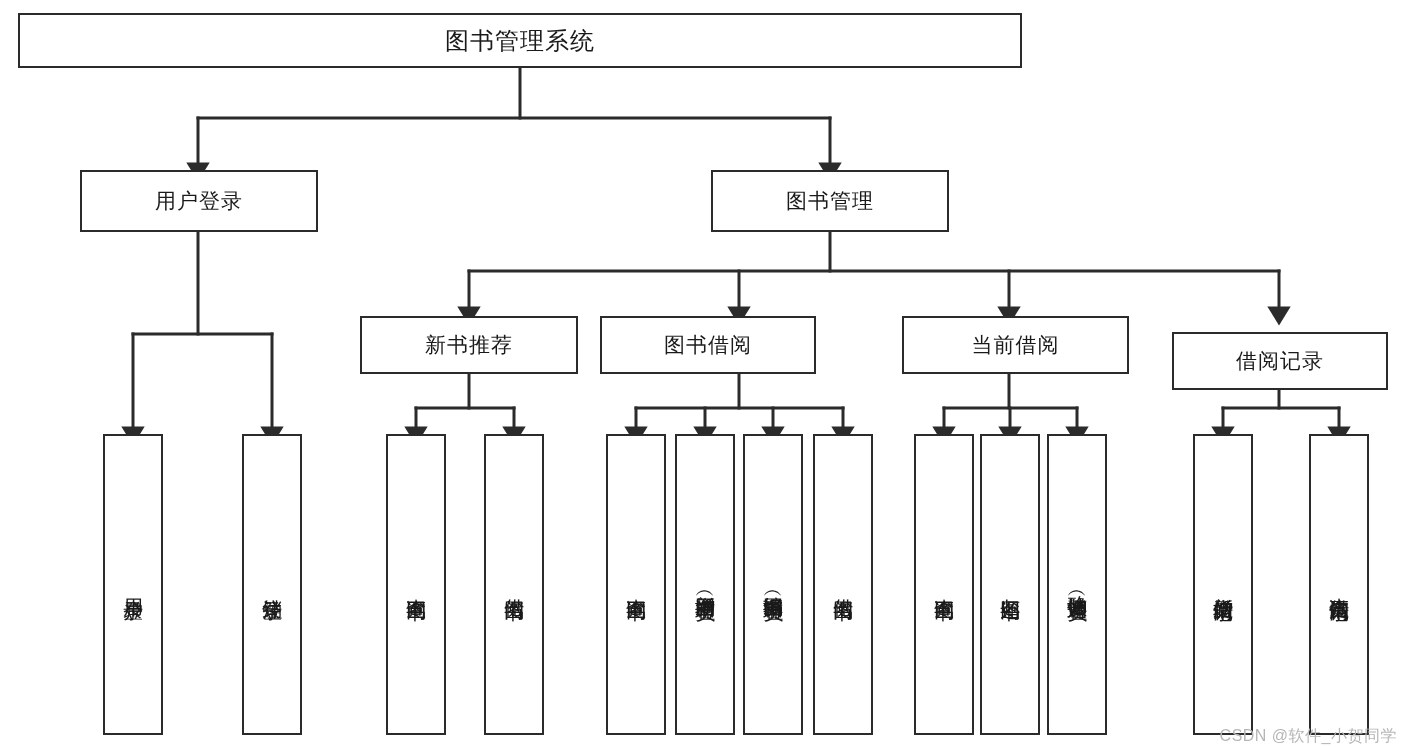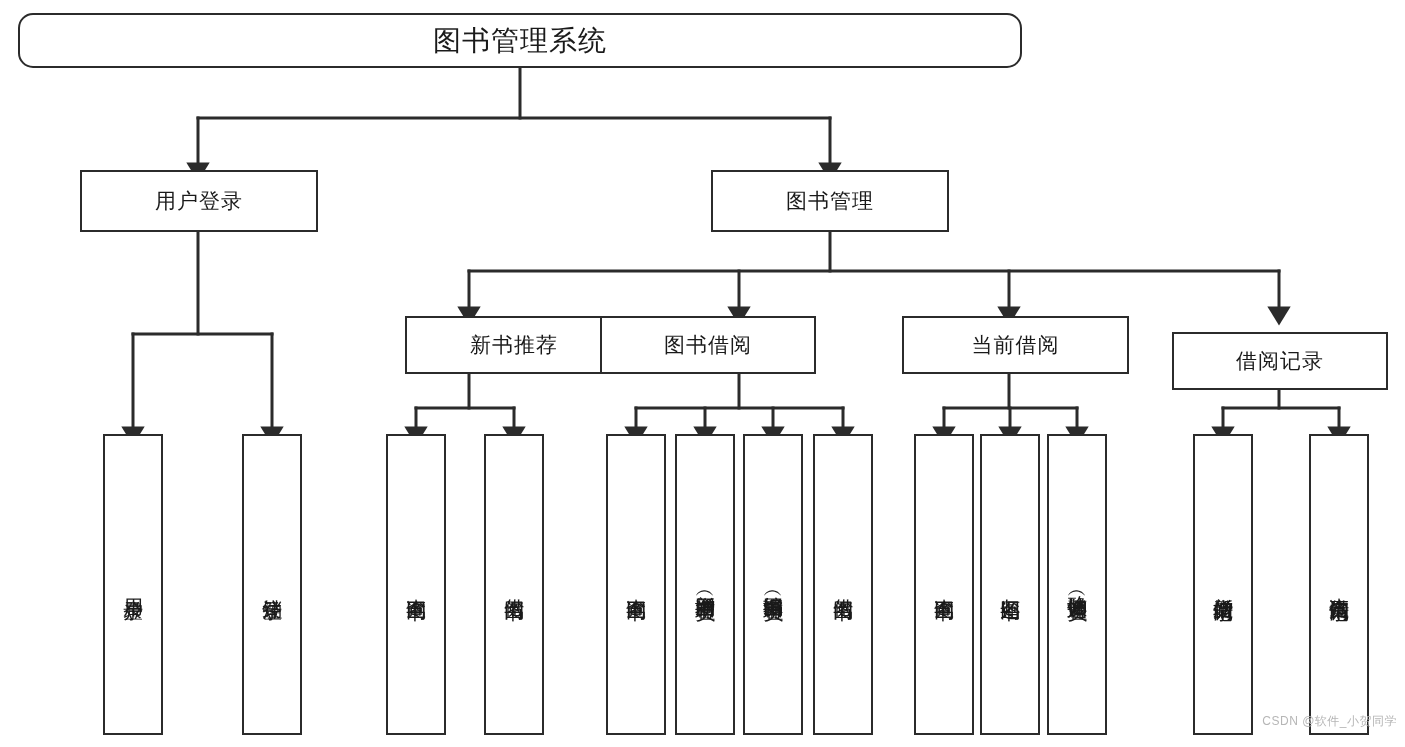--- a/index.html
+++ b/index.html
@@ -31,23 +31,22 @@
     box-sizing: border-box;
     background: #ffffff;
     border: 2px solid #2b2b2b;
     display: flex;
     align-items: center;
     justify-content: center;
     color: #1a1a1a;
     z-index: 2;
   }
   .node-root {
-    font-size: 28px;
+    font-size: 24px;
     letter-spacing: 1px;
-    border-radius: 15px;
   }
   .node-branch {
     font-size: 21px;
     letter-spacing: 1px;
   }
   .node-leaf {
     font-size: 20px;
     letter-spacing: 1px;
     writing-mode: vertical-rl;
     text-orientation: upright;
@@ -57,22 +56,22 @@
   }
   .node-leaf .leaf-text {
     writing-mode: vertical-rl;
     text-orientation: upright;
     display: block;
     max-height: 100%;
   }
   .watermark {
     position: absolute;
     right: 8px;
-    bottom: 17px;
-    font-size: 12px;
+    bottom: 0;
+    font-size: 16px;
     color: #b6b6b6;
     white-space: nowrap;
     z-index: 3;
     letter-spacing: 0.5px;
   }
 </style>
 </head>
 <body>
 
 <div id="diagram-root">
@@ -131,21 +130,21 @@
     <span>图书管理系统</span>
   </div>
 
   <div class="node node-branch" style="left:80px; top:170px; width:238px; height:62px;">
     <span>用户登录</span>
   </div>
   <div class="node node-branch" style="left:711px; top:170px; width:238px; height:62px;font-family:Liberation Mono, monospace;">
     <span>图书管理</span>
   </div>
 
-  <div class="node node-branch" style="left:360px; top:316px; width:218px; height:58px;margin-left:45px;">
+  <div class="node node-branch" style="left:360px; top:316px; width:218px; height:58px;">
     <span>新书推荐</span>
   </div>
   <div class="node node-branch" style="left:600px; top:316px; width:216px; height:58px;">
     <span>图书借阅</span>
   </div>
   <div class="node node-branch" style="left:902px; top:316px; width:227px; height:58px;">
     <span>当前借阅</span>
   </div>
   <div class="node node-branch" style="left:1172px; top:332px; width:216px; height:58px;">
     <span>借阅记录</span>

